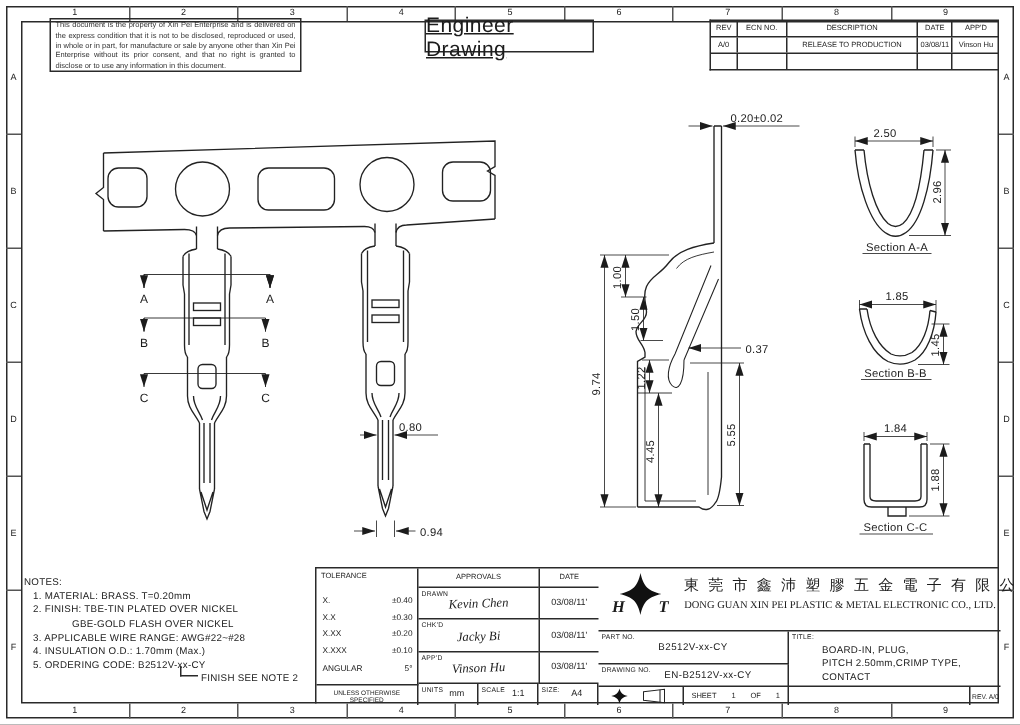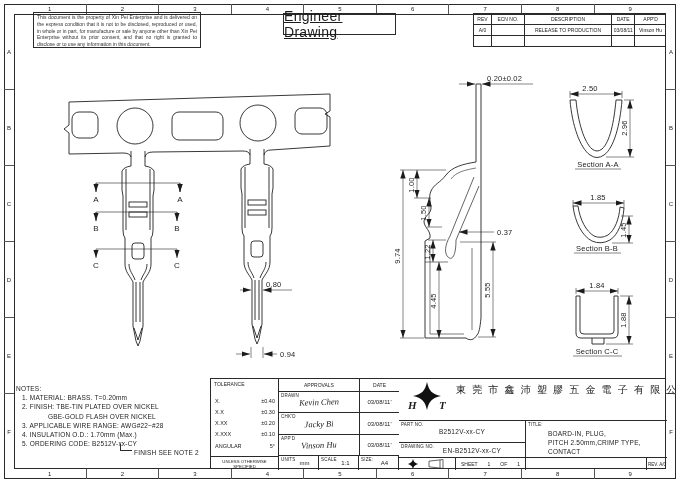--- a/index.html
+++ b/index.html
@@ -375,20 +375,21 @@
     <div class="cell bb" style="left:188px;top:0;width:268px;height:42px;">
       <div style="position:absolute;left:0;top:0;width:57px;height:42px;">
         <svg width="57" height="42">
           <path d="M28,3 C30,12 33,15 42,17 C33,19 30,22 28,31 C26,22 23,19 14,17 C23,15 26,12 28,3 z" fill="#111"></path>
         </svg>
         <span class="logo-letter" style="left:9px;top:20px;">H</span>
         <span class="logo-letter" style="left:40px;top:20px;">T</span>
       </div>
       <div style="position:absolute;left:57px;top:4px;width:208px;text-align:center;">
         <div id="cname-cn">東 莞 市 鑫 沛 塑 膠 五 金 電 子 有 限 公 司</div>
+        <div id="cname-en">DONG GUAN XIN PEI PLASTIC &amp; METAL ELECTRONIC CO., LTD.</div>
       </div>
     </div>
 
     <div class="cell br bb" style="left:188px;top:42px;width:127px;height:22px;">
       <span class="lab">PART NO.</span>
       <div class="ctr val" style="height:100%;">B2512V-xx-CY</div>
     </div>
 
     <div class="cell br bb" style="left:188px;top:64px;width:127px;height:15px;">
       <span class="lab">DRAWING NO.</span>

